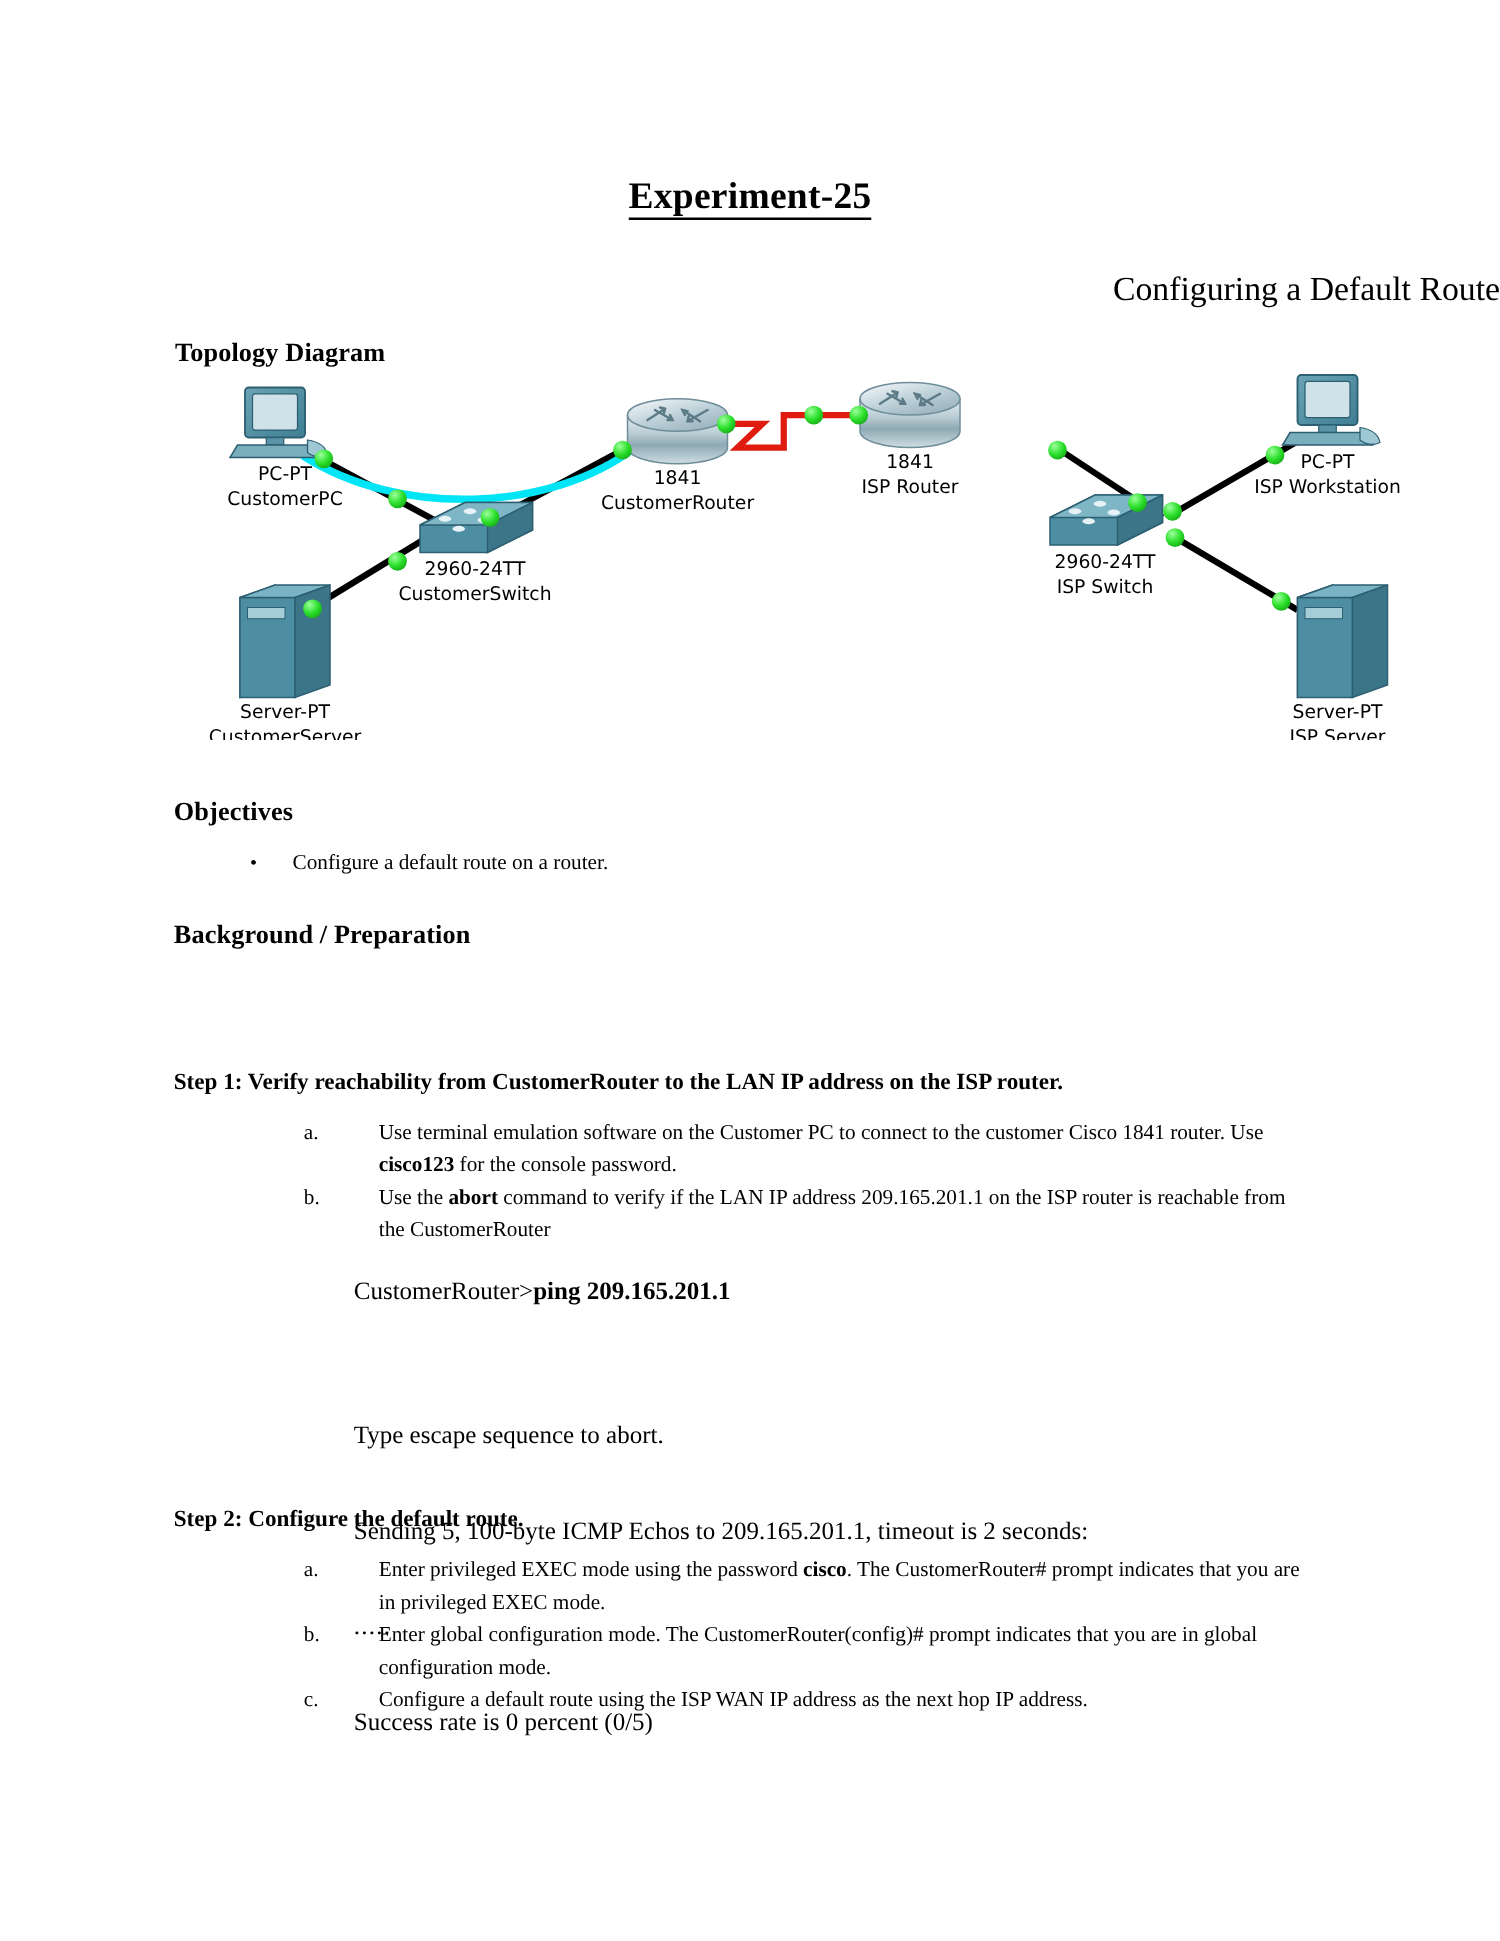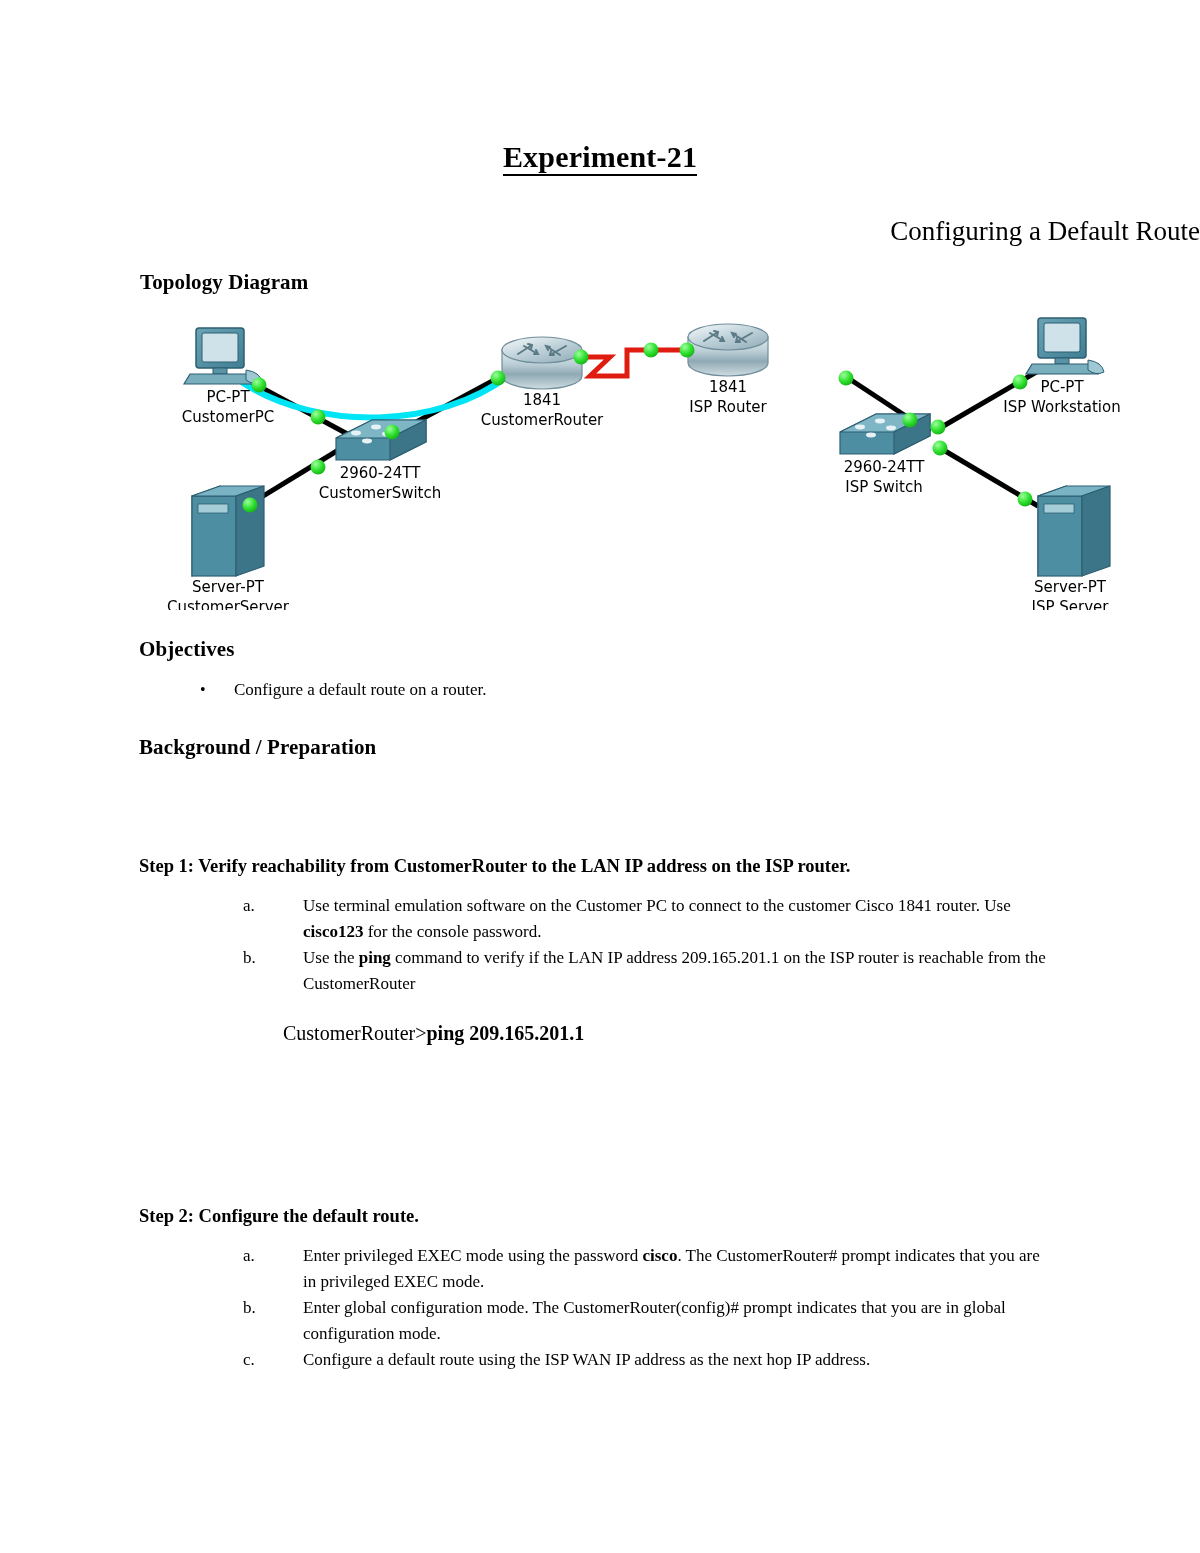--- a/index.html
+++ b/index.html
@@ -108,38 +108,38 @@
   #console-cmd { top: 1021px; }
   #console-cmd b { font-weight: bold; }
   #console-out { top: 1085px; }
   .dots { letter-spacing: 1px; }
 
   b.inline-b { font-weight: bold; }
 
   
   #topology-diagram {
     position: absolute;
-    top: 310px; left: 140px;
+    top: 292px; left: 140px;
     width: 1000px; height: 300px; text-align: right;
   }
   #topology-svg { display: block; }
   .nodelabel {
     font-family: "DejaVu Sans", "Liberation Sans", sans-serif;
     font-size: 15px;
     fill: #000;
     text-anchor: middle;
   }
 </style>
 </head>
 <body>
 
 <div class="page">
 
   <div class="doc-title">
-    <span class="u">Experiment-21</span>
+    <span class="u">Experiment-25</span>
   </div>
   <div class="doc-subtitle">Configuring a Default Route</div>
 
   <div class="h2" id="topology-heading">Topology Diagram</div>
 
   <div id="topology-diagram">
     <svg id="topology-svg" width="1000" height="300" viewBox="0 0 1000 300" xmlns="http://www.w3.org/2000/svg">
       <defs>
         <linearGradient id="routerGrad" x1="0" y1="0" x2="0" y2="1">
           <stop offset="0%" stop-color="#e4edf0"></stop>
@@ -303,25 +303,31 @@
 
   <div class="step-h" id="step1-heading">Step 1: Verify reachability from CustomerRouter to the LAN IP address on the ISP router.</div>
 
   <div class="alpha-item" id="s1-item-a">
     <span class="alpha-marker">a.</span>
     <span class="alpha-text"><span>Use terminal emulation software on the Customer PC to connect to the customer Cisco 1841 router. Use </span><b class="inline-b">cisco123</b><span> for the console password.</span></span>
   </div>
 
   <div class="alpha-item" id="s1-item-b">
     <span class="alpha-marker">b.</span>
-    <span class="alpha-text"><span>Use the </span><b class="inline-b">ping</b><span> command to verify if the LAN IP address 209.165.201.1 on the ISP router is reachable from the CustomerRouter</span></span>
+    <span class="alpha-text"><span>Use the </span><b class="inline-b">abort</b><span> command to verify if the LAN IP address 209.165.201.1 on the ISP router is reachable from the CustomerRouter</span></span>
   </div>
 
   <div class="console-block" id="console-cmd"><span>CustomerRouter&gt;</span><b>ping 209.165.201.1</b></div>
 
+  <div class="console-block" id="console-out">
+    <div>Type escape sequence to abort.</div>
+    <div>Sending 5, 100-byte ICMP Echos to 209.165.201.1, timeout is 2 seconds:</div>
+    <div class="dots">.....</div>
+    <div>Success rate is 0 percent (0/5)</div>
+  </div>
 
   <div class="step-h" id="step2-heading">Step 2: Configure the default route.</div>
 
   <div class="alpha-item" id="s2-item-a">
     <span class="alpha-marker">a.</span>
     <span class="alpha-text"><span>Enter privileged EXEC mode using the password </span><b class="inline-b">cisco</b><span>. The CustomerRouter# prompt indicates that you are in privileged EXEC mode.</span></span>
   </div>
 
   <div class="alpha-item" id="s2-item-b">
     <span class="alpha-marker">b.</span>

